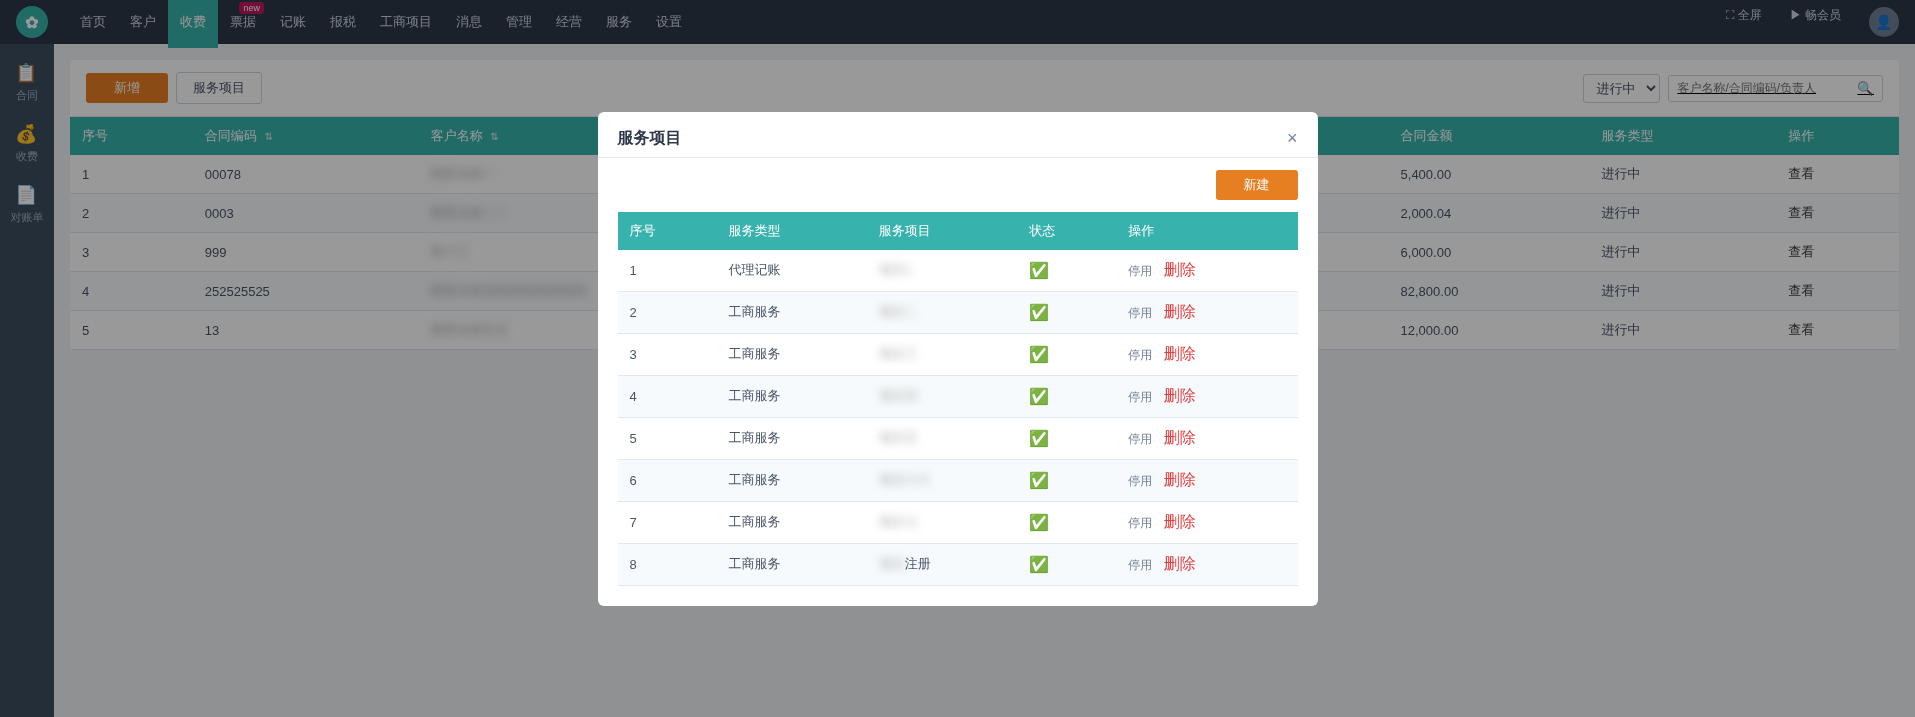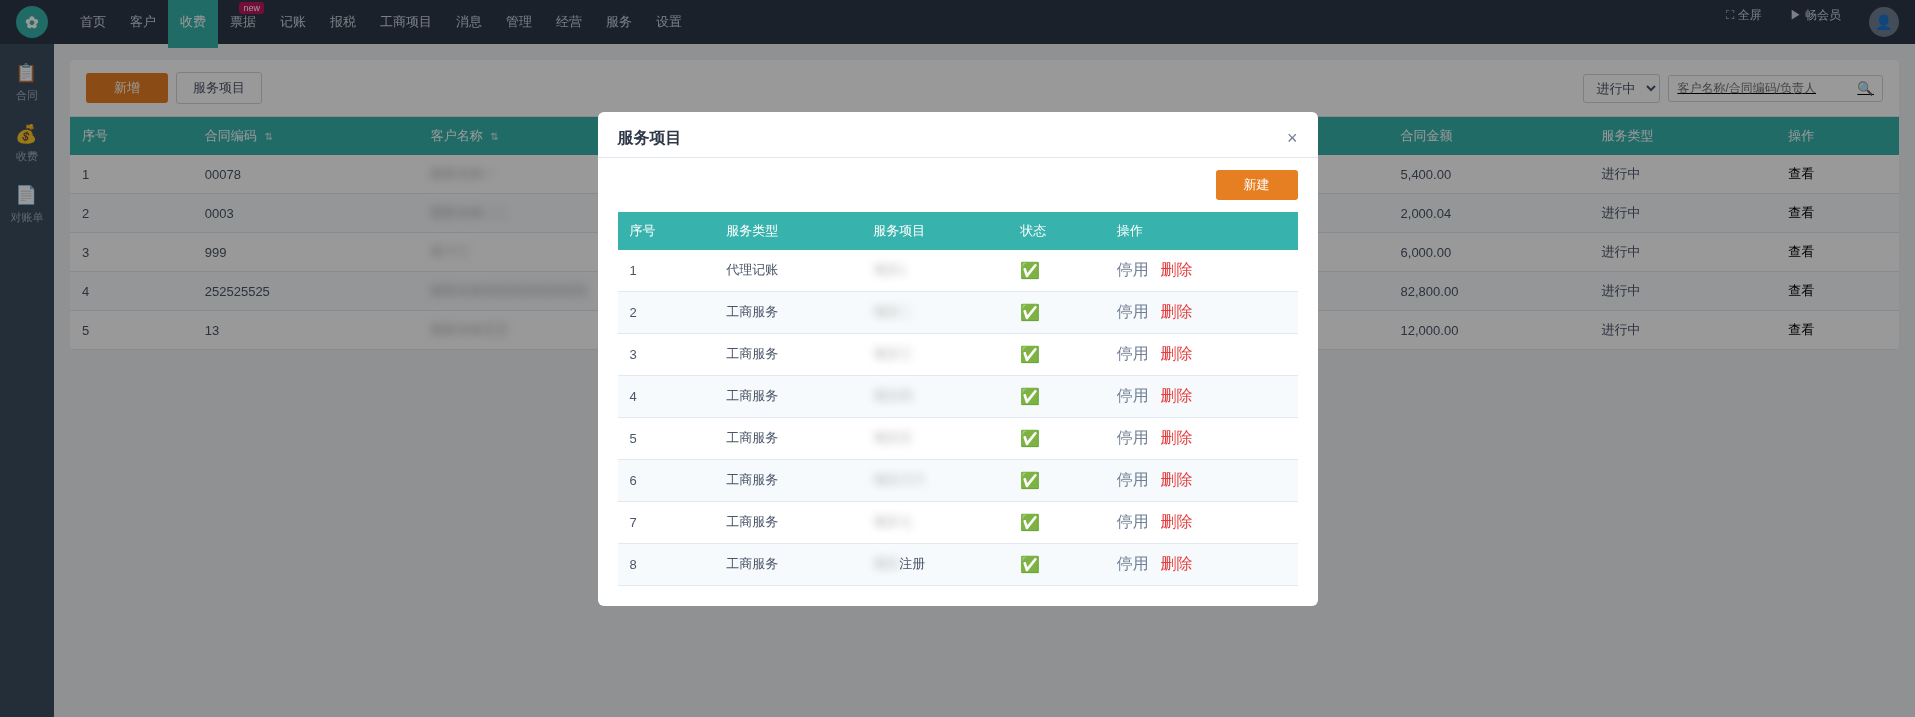--- a/index.html
+++ b/index.html
@@ -87,21 +87,21 @@
     .search-box .search-btn {
       background: none; border: none; padding: 5px 8px; cursor: pointer; color: #718096;
     }
 
     
     .data-table { width: 100%; border-collapse: collapse; }
     .data-table thead tr { background: #38b2ac; color: white; }
     .data-table thead th { padding: 10px 12px; text-align: left; font-weight: normal; font-size: 13px; }
     .data-table tbody tr:nth-child(even) { background: #f7fafc; }
     .data-table tbody td { padding: 10px 12px; border-bottom: 1px solid #e2e8f0; color: #4a5568; font-size: 13px; }
-    .data-table .col-action a { color: #000000; cursor: pointer; }
+    .data-table .col-action a { color: #404040; cursor: pointer; }
     .blurred { color: transparent; text-shadow: 0 0 8px #aaa; user-select: none; }
     .status-tag { color: #38b2ac; }
 
     
     .modal-overlay {
       position: fixed; inset: 0; background: rgba(0,0,0,0.4); z-index: 200;
       display: flex; align-items: center; justify-content: center;
     }
     .modal {
       background: white; border-radius: 6px; width: 720px; max-height: 580px;
@@ -118,21 +118,21 @@
       background: #e67e22; color: white; border: none; padding: 6px 28px;
       border-radius: 3px; cursor: pointer; font-size: 13px;
     }
     .modal-table-wrap { flex: 1; overflow-y: auto; padding: 0 20px 20px; }
     .modal-table { width: 100%; border-collapse: collapse; }
     .modal-table thead tr { background: #38b2ac; color: white; }
     .modal-table thead th { padding: 10px 12px; text-align: left; font-weight: normal; font-size: 13px; }
     .modal-table tbody tr:nth-child(even) { background: #f7fafc; }
     .modal-table tbody td { padding: 10px 12px; border-bottom: 1px solid #e2e8f0; color: #4a5568; font-size: 13px; }
     .check-icon { color: #38b2ac; font-size: 16px; }
-    .btn-disable { color: #718096; cursor: pointer; background: none; border: none; font-size: 16px; text-align: right; }
+    .btn-disable { color: #718096; cursor: pointer; background: none; border: none; font-size: 12px; text-align: right; }
     .btn-delete { color: #e53e3e; cursor: pointer; background: none; border: none; font-size: 16px; margin-left: 8px; }
     .sort-icon { font-size: 10px; margin-left: 4px; opacity: 0.8; }
   </style>
 </head>
 <body>
 
 <nav class="top-nav">
   <div class="logo">✿</div>
   <div class="nav-item">首页</div>
   <div class="nav-item">客户</div>

